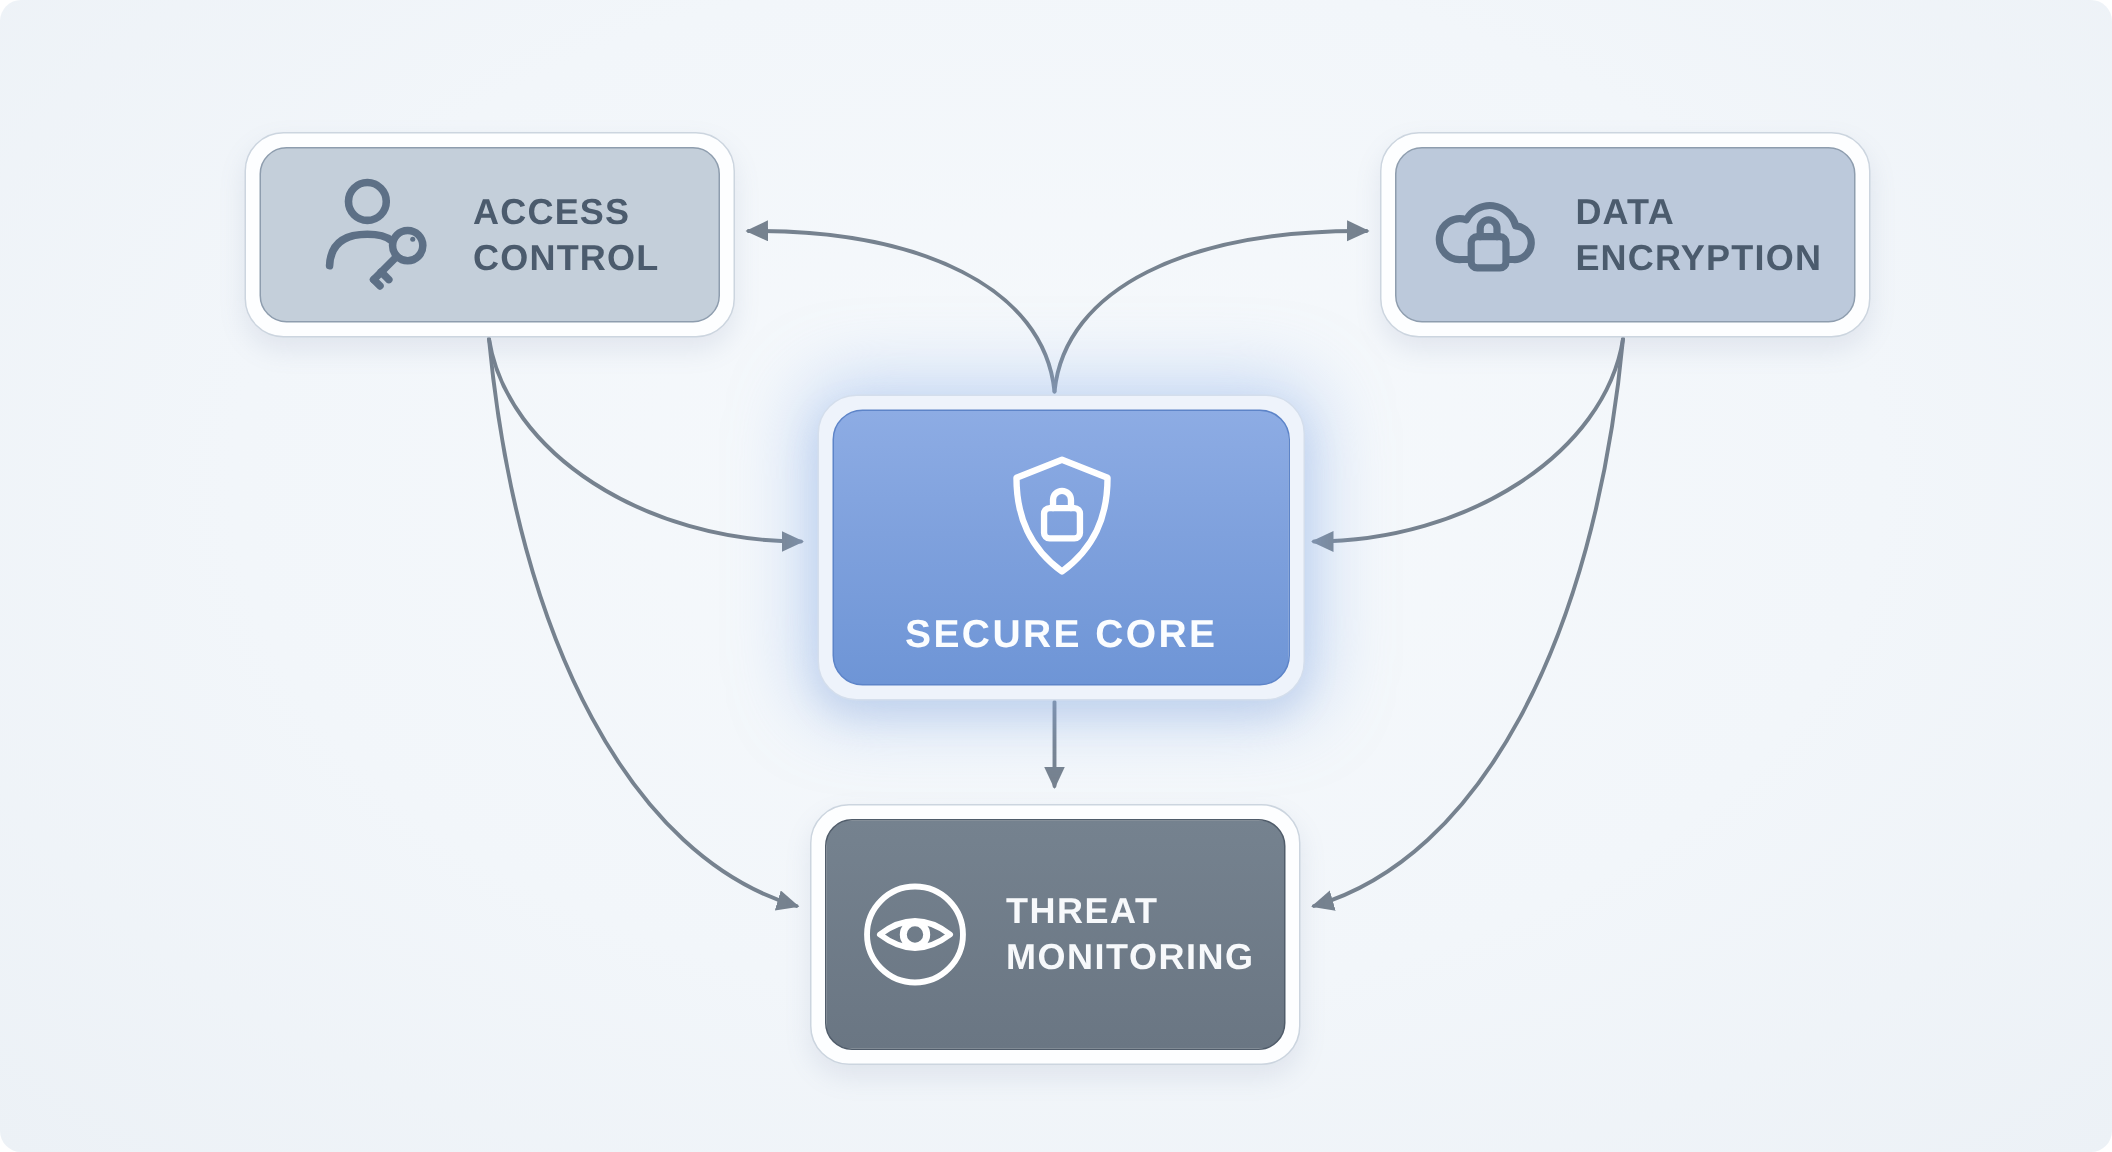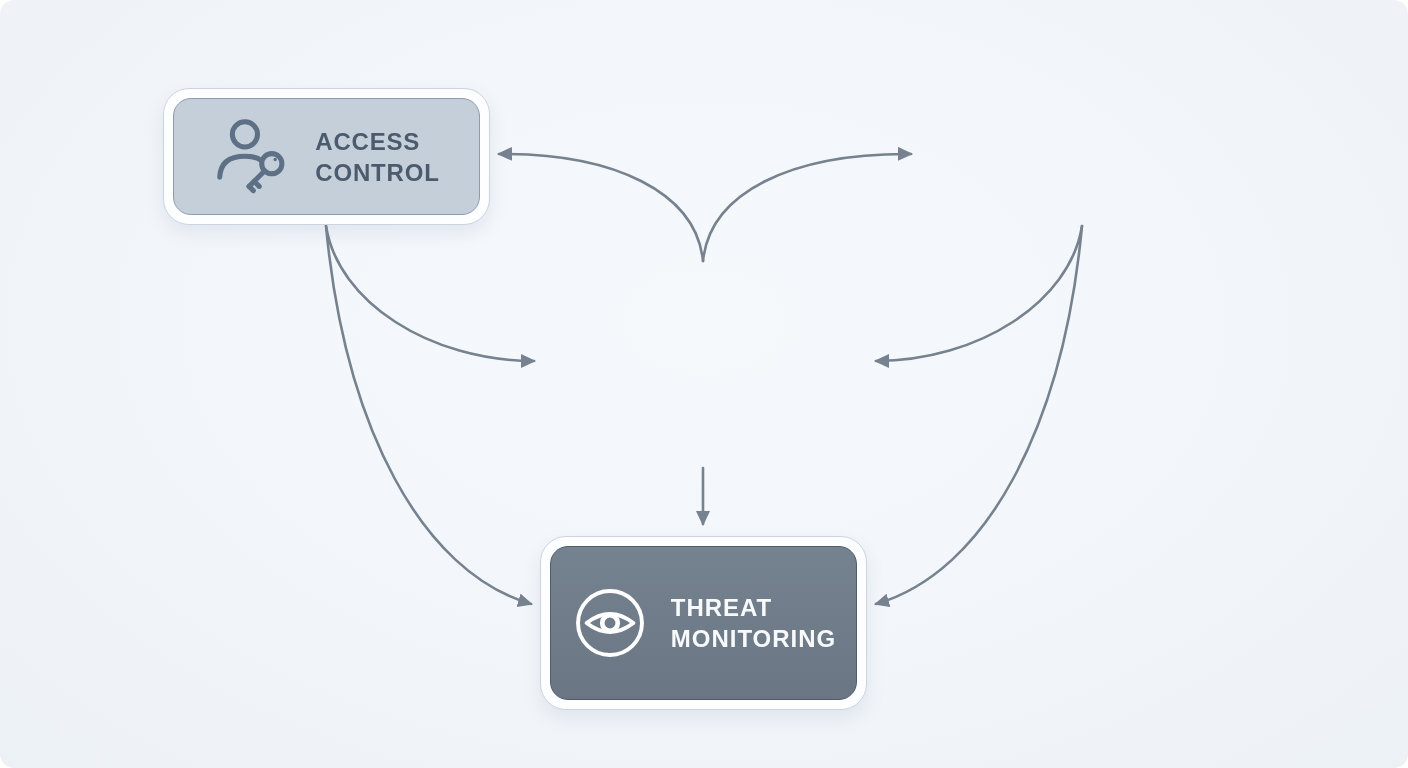--- a/index.html
+++ b/index.html
@@ -117,21 +117,42 @@
         <circle cx="74" cy="53" r="2" fill="#5d7086" stroke="none"></circle>
         <path d="M61,67 L43,85"></path>
         <path d="M49,79 L55,85"></path>
         <path d="M43,85 L48,90"></path>
       </svg>
       <div class="node-label">ACCESS
 CONTROL</div>
     </div>
   </div>
 
+  <div class="node data">
+    <div class="node-inner">
+      <svg class="icon" width="80" height="80" viewBox="0 0 100 100" fill="none" stroke="#5d7086" stroke-width="6" stroke-linecap="round" stroke-linejoin="round">
+        <path d="M28,70 A17,17 0 1 1 32,37 A22,22 0 0 1 73,42 A14,14 0 0 1 71,70 Z"></path>
+        <rect x="36" y="51" width="29" height="26" rx="5" fill="#bcc9db"></rect>
+        <path d="M43.5,51 v-7 a7,7 0 0 1 14,0 v7"></path>
+      </svg>
+      <div class="node-label">DATA
+ENCRYPTION</div>
+    </div>
+  </div>
 
+  <div class="node secure">
+    <div class="node-inner">
+      <svg class="icon" width="92" height="92" viewBox="0 0 100 100" fill="none" stroke="#ffffff" stroke-width="4.6" stroke-linecap="round" stroke-linejoin="round">
+        <path d="M50,6 L83,19 C83,48 73,70 50,87 C27,70 17,48 17,19 Z"></path>
+        <rect x="37" y="41" width="26" height="22" rx="4"></rect>
+        <path d="M43.5,41 v-6 a6.5,6.5 0 0 1 13,0 v6"></path>
+      </svg>
+      <div class="node-label">SECURE CORE</div>
+    </div>
+  </div>
 
   <div class="node threat">
     <div class="node-inner">
       <svg class="icon" width="78" height="78" viewBox="0 0 100 100" fill="none" stroke="#ffffff" stroke-width="5" stroke-linecap="round" stroke-linejoin="round">
         <circle cx="50" cy="50" r="41"></circle>
         <path d="M20,50 Q50,27 80,50 Q50,73 20,50 Z"></path>
         <circle cx="50" cy="50" r="10" stroke-width="6"></circle>
       </svg>
       <div class="node-label">THREAT
 MONITORING</div>

